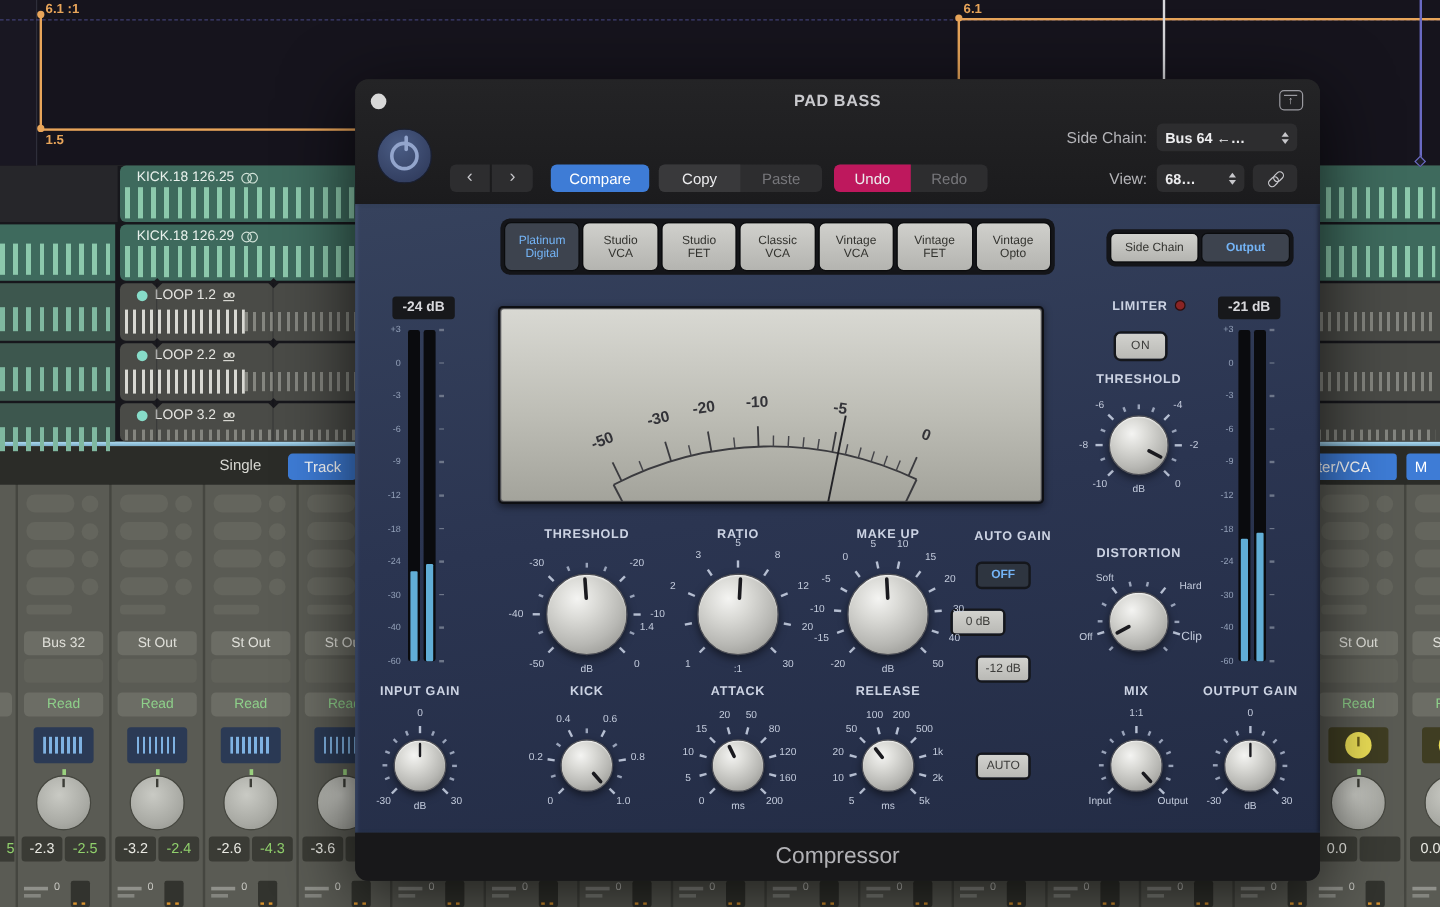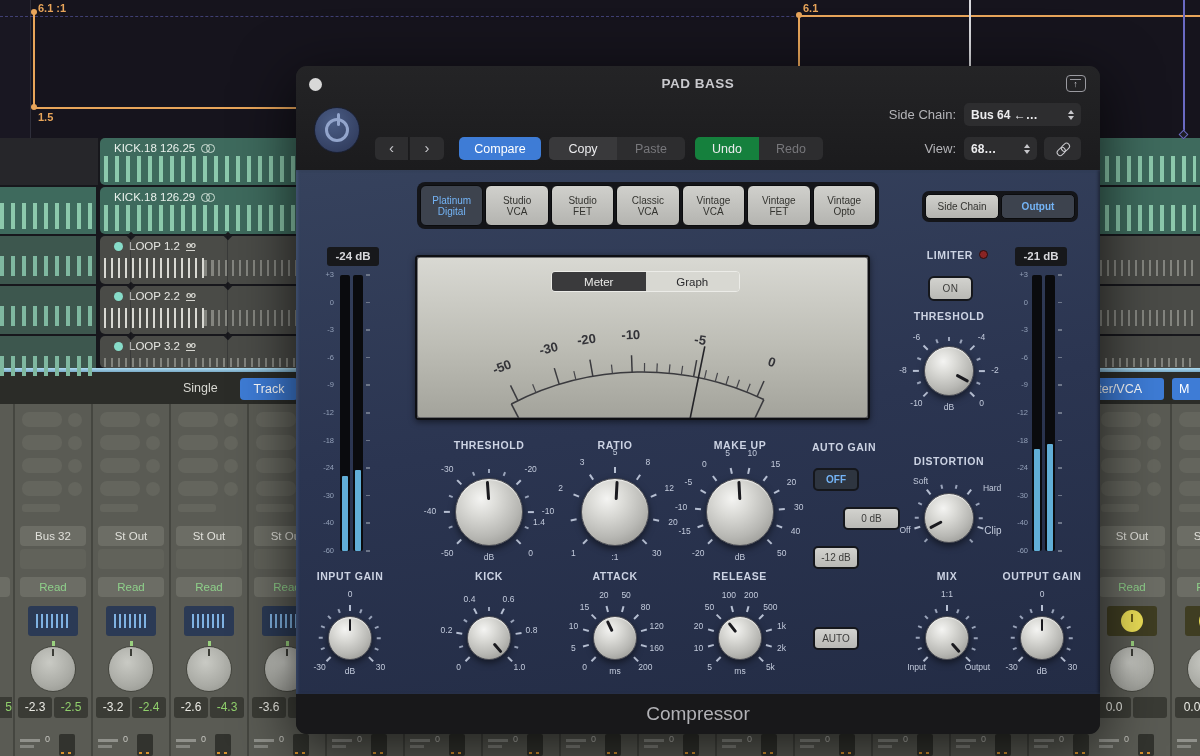--- a/index.html
+++ b/index.html
@@ -383,21 +383,21 @@
     <div class="abs" style="left:253px;top:71px;width:136px;height:23px;background:#2d2d2f;border-radius:5px;display:flex;">
       <div class="seg" style="flex:1;background:#39393b;border-radius:5px 0 0 5px;">
         <span style="font-size:12.5px;color:#ececee;">Copy</span>
       </div>
       <div class="seg" style="flex:1;">
         <span style="font-size:12.5px;color:#77777b;">Paste</span>
       </div>
     </div>
 
     <div class="abs" style="left:399px;top:71px;width:128px;height:23px;background:#2d2d2f;border-radius:5px;display:flex;">
-      <div class="seg" style="flex:1;background:#15803d;border-radius:5px 0 0 5px;">
+      <div class="seg" style="flex:1;background:#be185d;border-radius:5px 0 0 5px;">
         <span style="font-size:12.5px;color:#ececee;">Undo</span>
       </div>
       <div class="seg" style="flex:1;">
         <span style="font-size:12.5px;color:#77777b;">Redo</span>
       </div>
     </div>
 
     <div class="abs" style="left:470px;top:41px;width:190px;text-align:right;font-size:13px;color:#b4b4b8;">Side Chain:</div>
     <div class="abs" style="left:668px;top:37px;width:117px;height:23px;background:#2d2d2f;border-radius:5px;display:flex;align-items:center;justify-content:space-between;padding:0 7px;">
       <span style="font-size:12px;color:#ececee;font-weight:bold;">Bus 64 ←…</span>
@@ -489,36 +489,32 @@
           <line x1="175.85756572025872" y1="119.29940589754511" x2="172.9055466999209" y2="102.55767409633762" stroke="#3a3a3e" stroke-width="1.5"></line>
           <text x="170.12717585725002" y="86.80075004814228" text-anchor="middle" font-size="13" font-weight="bold" fill="#333338" font-family="Liberation Sans, sans-serif" transform="rotate(-8 170.12717585725002 86.80075004814228)">-20</text>
           <line x1="215.12344243319222" y1="115.17239595359592" x2="214.5301509892497" y2="98.18275189427129" stroke="#3a3a3e" stroke-width="1.5"></line>
           <text x="213.9717590420097" y="82.19249866196571" text-anchor="middle" font-size="13" font-weight="bold" fill="#333338" font-family="Liberation Sans, sans-serif" transform="rotate(-1.6 213.9717590420097 82.19249866196571)">-10</text>
           <line x1="276.57265371427775" y1="119.73886115940087" x2="279.67065764764425" y2="103.02352773081361" stroke="#3a3a3e" stroke-width="1.5"></line>
           <text x="282.5864260555186" y="87.29144920979036" text-anchor="middle" font-size="13" font-weight="bold" fill="#333338" font-family="Liberation Sans, sans-serif" transform="rotate(8.4 282.5864260555186 87.29144920979036)">-5</text>
           <line x1="340.10646999045144" y1="139.46663548714395" x2="347.02099292274005" y2="123.93636270721976" stroke="#3a3a3e" stroke-width="1.5"></line>
           <text x="353.52877921195284" y="109.31963538493812" text-anchor="middle" font-size="13" font-weight="bold" fill="#333338" font-family="Liberation Sans, sans-serif" transform="rotate(19.200000000000003 353.52877921195284 109.31963538493812)">0</text>
           <line x1="287.8008993414171" y1="89.32371804443869" x2="248.92415213006365" y2="280.4090354455004" stroke="#232327" stroke-width="1.6"></line>
         </svg>
-      <div id="vu-toggle" class="abs" style="left:136px;top:16px;width:189px;height:21px;border:1px solid #ecece8;border-radius:4px;display:flex;overflow:hidden;">
-          <div style="flex: 1 1 0%; display: flex; align-items: center; justify-content: center; font-size: 11.5px; background: rgb(58, 58, 60); color: rgb(236, 236, 234);">Meter</div>
-          <div style="flex: 1 1 0%; display: flex; align-items: center; justify-content: center; font-size: 11.5px; background: rgb(216, 216, 210); color: rgb(42, 42, 44);">Graph</div>
-        </div>
     </div>
 
     <div class="abs" style="left:615px;top:183px;width:62px;text-align:right;font-size:10.5px;font-weight:bold;letter-spacing:.6px;color:#ccd3e3;">LIMITER</div>
     <div class="abs" style="left:683px;top:184px;width:9px;height:9px;border-radius:50%;background:#8a2424;border:1.5px solid #2c0d0d;"></div>
     <div class="abs seg" style="left:632px;top:210px;width:45px;height:25px;background:linear-gradient(#d2d2ce,#b9b9b5);border:2px solid #15171c;border-radius:6px;">
       <span style="font-size:10px;color:#3c3c3a;letter-spacing:.5px;">ON</span>
     </div>
 
     <div class="abs" style="left:488px;top:375px;width:120px;text-align:center;font-size:10.5px;font-weight:bold;letter-spacing:.6px;color:#ccd3e3;">AUTO GAIN</div>
     <div id="autogain-buttons">
         <div style="position: absolute; left: 517px; top: 402px; width: 46px; height: 23px; border-radius: 5px; border: 2px solid rgb(21, 23, 28); display: flex; align-items: center; justify-content: center; font-size: 10px; background: rgb(46, 53, 64); color: rgb(116, 180, 246); font-weight: bold;">OFF</div>
-        <div style="position: absolute; left: 547px; top: 441px; width: 57px; height: 23px; border-radius: 5px; border: 2px solid rgb(21, 23, 28); display: flex; align-items: center; justify-content: center; font-size: 10px; background: linear-gradient(rgb(210, 210, 206), rgb(185, 185, 181)); color: rgb(60, 60, 58);">0 dB</div>
+        <div style="position: absolute; left: 496px; top: 441px; width: 46px; height: 23px; border-radius: 5px; border: 2px solid rgb(21, 23, 28); display: flex; align-items: center; justify-content: center; font-size: 10px; background: linear-gradient(rgb(210, 210, 206), rgb(185, 185, 181)); color: rgb(60, 60, 58);">0 dB</div>
         <div style="position: absolute; left: 517px; top: 480px; width: 46px; height: 23px; border-radius: 5px; border: 2px solid rgb(21, 23, 28); display: flex; align-items: center; justify-content: center; font-size: 10px; background: linear-gradient(rgb(210, 210, 206), rgb(185, 185, 181)); color: rgb(60, 60, 58);">-12 dB</div>
       </div>
 
     <div class="abs seg" style="left:517px;top:561px;width:46px;height:23px;background:linear-gradient(#d2d2ce,#b9b9b5);border:2px solid #15171c;border-radius:5px;">
       <span style="font-size:10px;color:#3c3c3a;">AUTO</span>
     </div>
 
     <div id="knobs-layer">
         <div style="position: absolute; left: 123px; top: 373px; width: 140px; height: 14px; text-align: center; font-size: 10.5px; font-weight: bold; color: rgb(204, 211, 227); letter-spacing: 0.6px;">THRESHOLD</div>
         <div style="position: absolute; left: 192.25px; top: 403px; width: 1.5px; height: 4px; transform-origin: 50% 43px; transform: rotate(0deg); background: rgb(154, 164, 186);"></div>

